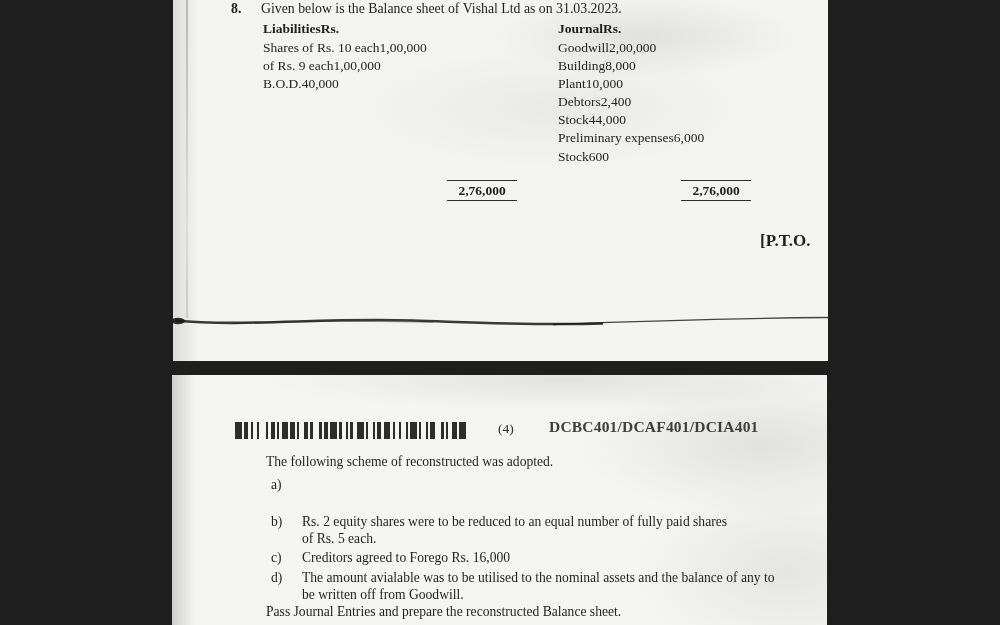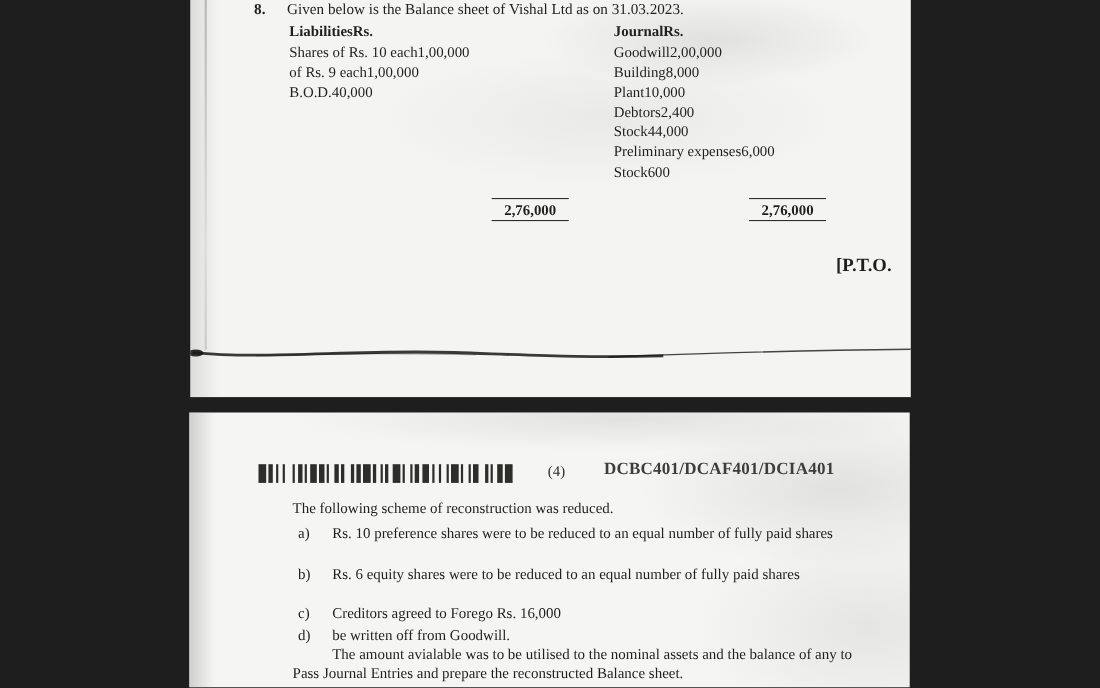--- a/index.html
+++ b/index.html
@@ -241,46 +241,46 @@
         <span class="bc-gap" style="flex-grow: 2;"></span>
         <span class="bc-bar" style="flex-grow: 2;"></span>
         <span class="bc-gap" style="flex-grow: 1;"></span>
         <span class="bc-bar" style="flex-grow: 3;"></span>
         <span class="bc-gap" style="flex-grow: 1;"></span>
       </div>
 
     <span class="txt page-num">(4)</span>
     <span class="txt course-code">DCBC401/DCAF401/DCIA401</span>
 
-    <span class="txt intro">The following scheme of reconstruction was reduced.</span>
+    <span class="txt intro">The following scheme of reconstructed was adopted.</span>
 
     <div class="item item-a">
       <span class="letter">a)</span>
       <div class="itext">
-        <div class="line">Rs. 10 preference shares were to be reduced to an equal number of fully paid shares</div>
       </div>
     </div>
 
     <div class="item item-b">
       <span class="letter">b)</span>
       <div class="itext">
-        <div class="line">Rs. 6 equity shares were to be reduced to an equal number of fully paid shares</div>
+        <div class="line">Rs. 2 equity shares were to be reduced to an equal number of fully paid shares</div>
+        <div class="line">of  Rs. 5 each.</div>
       </div>
     </div>
 
     <div class="item item-c">
       <span class="letter">c)</span>
       <div class="itext">
         <div class="line">Creditors agreed to Forego Rs. 16,000</div>
       </div>
     </div>
 
     <div class="item item-d">
       <span class="letter">d)</span>
       <div class="itext">
+        <div class="line">The amount avialable was to be utilised to the nominal assets and the balance of any to</div>
         <div class="line">be written off from Goodwill.</div>
-        <div class="line">The amount avialable was to be utilised to the nominal assets and the balance of any to</div>
       </div>
     </div>
 
     <span class="txt closing">Pass Journal Entries and prepare the reconstructed Balance sheet.</span>
   </div>
 </div>
 
 </body></html>

